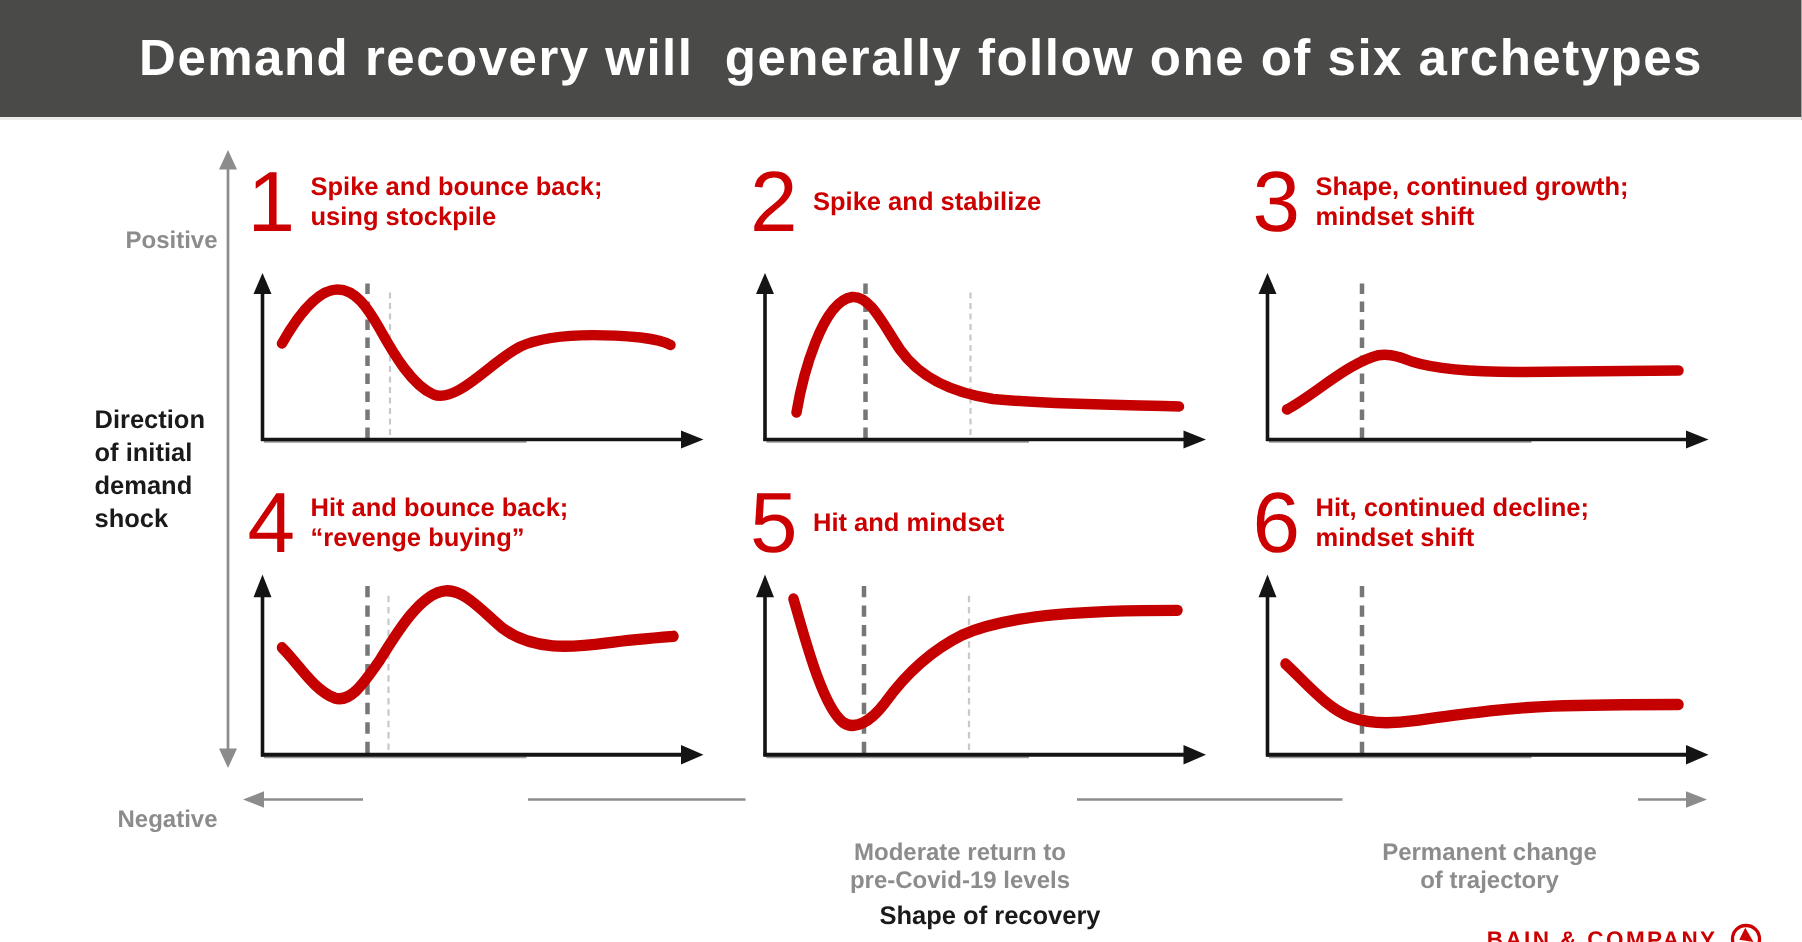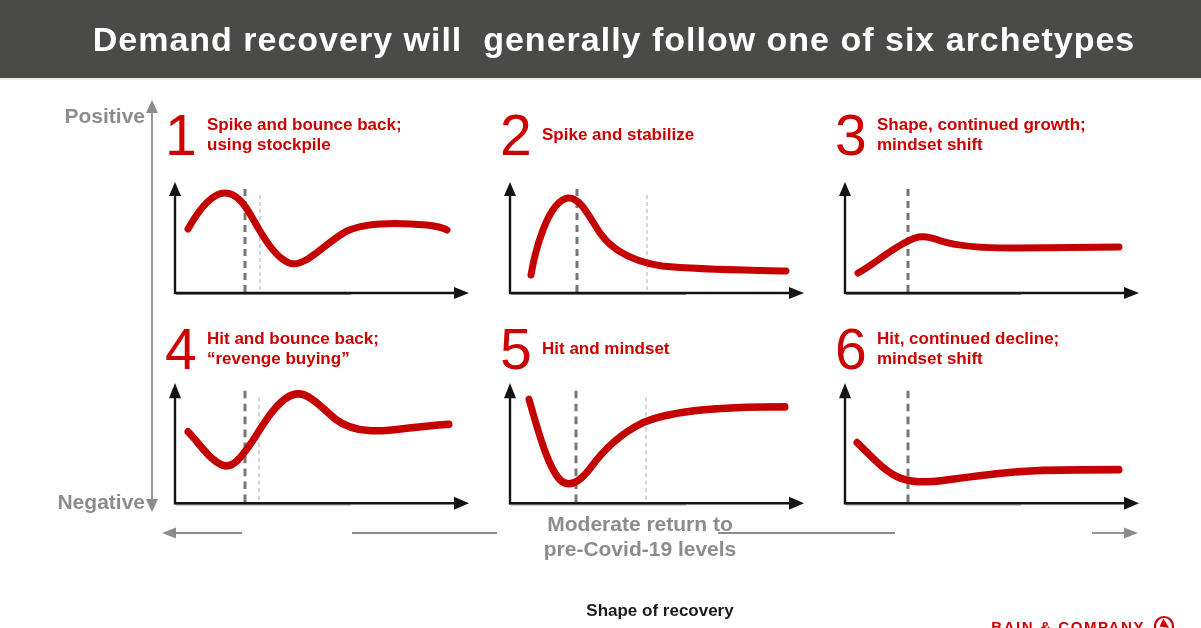--- a/index.html
+++ b/index.html
@@ -8,21 +8,21 @@
     font-family:"Liberation Sans",sans-serif;
     padding-left:27px;
   }
   .hdr{
     position:absolute;left:0;top:0;width:100%;height:78px;background:#4a4a48;
     display:flex;align-items:center;justify-content:center;border-bottom:2px solid #ececec;
   }
   .hdr h1{
     margin:0;color:#ffffff;font-size:34px;font-weight:700;letter-spacing:1px;white-space:pre;
   }
-  .graytxt{color:#8c8c8c;font-weight:700;font-size:21px;}
+  .graytxt{color:#8c8c8c;font-weight:700;font-size:16px;margin-top:48px;}
   .blacktxt{color:#1a1a1a;font-weight:700;font-size:17px;}
   .pos-label{position:absolute;left:55px;top:104px;width:90px;text-align:right;}
   .neg-label{position:absolute;left:55px;top:490px;width:90px;text-align:right;}
   .yaxis-title{position:absolute;left:63px;top:269px;line-height:1.3;white-space:pre-line;}
   .varrow{position:absolute;left:144px;top:100px;}
 
   .mini{position:absolute;width:312px;height:210px;}
   .mini-head{display:flex;align-items:center;height:62px;margin:4px 0 0 4px;}
   .num{color:#cc0000;font-size:57px;font-weight:400;line-height:0.95;width:38px;flex:0 0 38px;}
   .lbl{color:#cc0000;font-size:17px;font-weight:700;line-height:1.2;white-space:pre-line;margin-left:4px;}
@@ -49,20 +49,24 @@
 <body>
 
 <div class="slide">
 
   <div class="hdr">
     <h1>Demand recovery will  generally follow one of six archetypes</h1>
   </div>
 
   <div class="pos-label graytxt">Positive</div>
   <div class="neg-label graytxt">Negative</div>
+  <div class="yaxis-title blacktxt">Direction
+of initial
+demand
+shock</div>
   <svg class="varrow" width="16" height="412" viewBox="0 0 16 412">
     <line x1="8" y1="11" x2="8" y2="401" stroke="#8c8c8c" stroke-width="1.8"></line>
     <polygon points="8,0 2,13 14,13" fill="#8c8c8c"></polygon>
     <polygon points="8,412 2,399 14,399" fill="#8c8c8c"></polygon>
   </svg>
 
   <div class="mini" style="left:161px;top:100px;">
     <div class="mini-head">
       <div class="num">1</div>
       <div class="lbl">Spike and bounce back;
@@ -169,20 +173,22 @@
   <svg class="xband" width="1000" height="16" viewBox="0 0 1000 16">
     <polygon points="12,8 26,2.5 26,13.5" fill="#8c8c8c"></polygon>
     <line x1="24" y1="8" x2="92" y2="8" stroke="#8c8c8c" stroke-width="1.8"></line>
     <line x1="202" y1="8" x2="347" y2="8" stroke="#8c8c8c" stroke-width="1.8"></line>
     <line x1="568" y1="8" x2="745" y2="8" stroke="#8c8c8c" stroke-width="1.8"></line>
     <line x1="942" y1="8" x2="974" y2="8" stroke="#8c8c8c" stroke-width="1.8"></line>
     <polygon points="988,8 974,2.5 974,13.5" fill="#8c8c8c"></polygon>
   </svg>
   <div class="xlab moderate graytxt">Moderate return to
 pre-Covid-19 levels</div>
+  <div class="xlab permanent graytxt">Permanent change
+of trajectory</div>
   <div class="xtitle blacktxt">Shape of recovery</div>
 
   <div class="brand">
     <span class="brand-name">BAIN &amp; COMPANY</span>
     <svg width="22" height="22" viewBox="0 0 22 22">
       <circle cx="11" cy="11" r="9" fill="none" stroke="#cc0000" stroke-width="2.2"></circle>
       <polygon points="10.5,3.5 16,13 6.5,11.5" fill="#cc0000"></polygon>
     </svg>
   </div>
 

